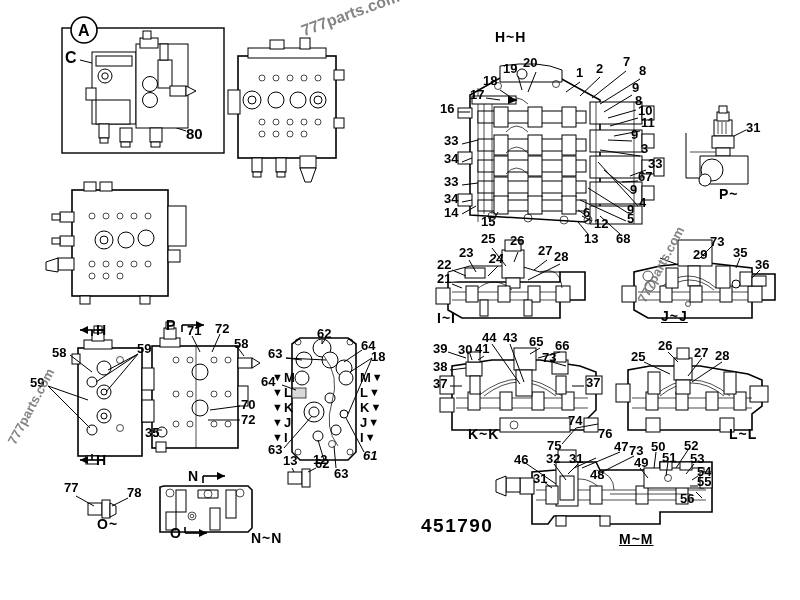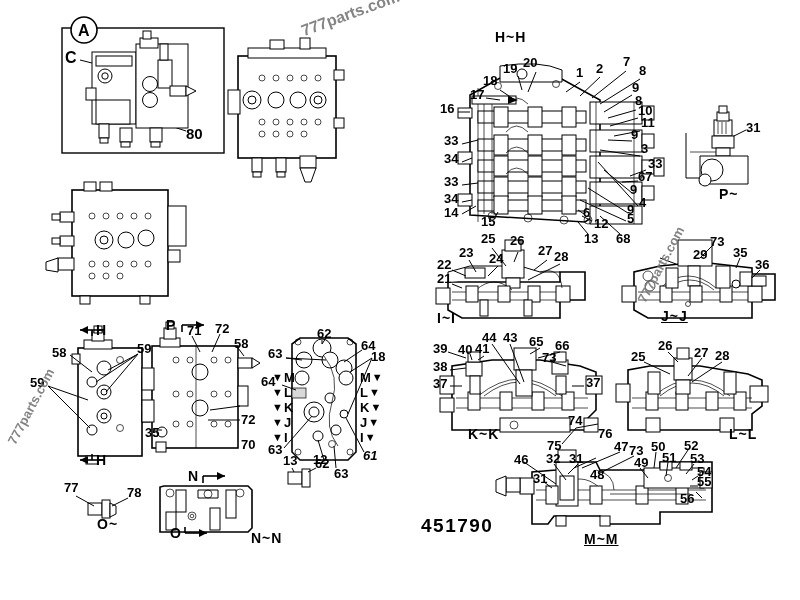--- a/index.html
+++ b/index.html
@@ -641,35 +641,35 @@
 <div class="cl" style="left:583px;top:206px;">6</div>
 <div class="cl" style="left:584px;top:232px;">13</div>
 <div class="cl" style="left:616px;top:232px;">68</div>
 <div class="cl" style="left:746px;top:121px;">31</div>
 
 <div class="cl" style="left:481px;top:232px;">25</div>
 <div class="cl" style="left:510px;top:234px;">26</div>
 <div class="cl" style="left:538px;top:244px;">27</div>
 <div class="cl" style="left:554px;top:250px;">28</div>
 <div class="cl" style="left:459px;top:246px;">23</div>
-<div class="cl" style="left:489px;top:252px;">24</div>
+<div class="cl" style="left:489px;top:252px;font-style:italic;">24</div>
 <div class="cl" style="left:437px;top:258px;">22</div>
 <div class="cl" style="left:437px;top:272px;">21</div>
 
 <div class="cl" style="left:645px;top:248px;margin-left:48px;">29</div>
 <div class="cl" style="left:710px;top:235px;">73</div>
 <div class="cl" style="left:733px;top:246px;">35</div>
 <div class="cl" style="left:755px;top:258px;">36</div>
 
 <div class="cl" style="left:482px;top:331px;">44</div>
 <div class="cl" style="left:503px;top:331px;">43</div>
 <div class="cl" style="left:529px;top:335px;">65</div>
 <div class="cl" style="left:555px;top:339px;">66</div>
 <div class="cl" style="left:433px;top:342px;">39</div>
-<div class="cl" style="left:458px;top:343px;">40</div>
+<div class="cl" style="left:458px;top:343px;">30</div>
 <div class="cl" style="left:475px;top:342px;">41</div>
 <div class="cl" style="left:542px;top:351px;">73</div>
 <div class="cl" style="left:433px;top:360px;">38</div>
 <div class="cl" style="left:433px;top:377px;">37</div>
 <div class="cl" style="left:586px;top:376px;">37</div>
 <div class="cl" style="left:568px;top:414px;">74</div>
 <div class="cl" style="left:598px;top:427px;">76</div>
 <div class="cl" style="left:547px;top:439px;">75</div>
 
 <div class="cl" style="left:631px;top:350px;">25</div>
@@ -693,21 +693,21 @@
 <div class="cl" style="left:590px;top:468px;">48</div>
 <div class="cl" style="left:533px;top:472px;">31</div>
 
 <div class="cl" style="left:52px;top:346px;">58</div>
 <div class="cl" style="left:137px;top:342px;">59</div>
 <div class="cl" style="left:30px;top:376px;">59</div>
 
 <div class="cl" style="left:187px;top:324px;">71</div>
 <div class="cl" style="left:215px;top:322px;">72</div>
 <div class="cl" style="left:234px;top:337px;">58</div>
-<div class="cl" style="left:241px;top:398px;margin-top:40px;">70</div>
+<div class="cl" style="left:241px;top:398px;">70</div>
 <div class="cl" style="left:241px;top:413px;">72</div>
 <div class="cl" style="left:145px;top:426px;">35</div>
 
 <div class="cl" style="left:317px;top:327px;">62</div>
 <div class="cl" style="left:361px;top:339px;">64</div>
 <div class="cl" style="left:371px;top:350px;">18</div>
 <div class="cl" style="left:268px;top:347px;">63</div>
 <div class="cl" style="left:261px;top:375px;">64</div>
 <div class="cl" style="left:268px;top:443px;">63</div>
 <div class="cl" style="left:315px;top:457px;">62</div>
@@ -763,21 +763,21 @@
         <span style="font-size:11px;">▼</span>
       </div>
 </div>
 
 <div class="sec" style="left:495px;top:30px;letter-spacing:1px;">H~H</div>
 <div class="sec" style="left:719px;top:187px;letter-spacing:1px;">P~</div>
 <div class="sec" style="left:437px;top:311px;letter-spacing:1px;">I~I</div>
 <div class="sec" style="left:661px;top:309px;letter-spacing:1px;text-decoration:underline;">J~J</div>
 <div class="sec" style="left:468px;top:427px;letter-spacing:1px;">K~K</div>
 <div class="sec" style="left:729px;top:427px;letter-spacing:1px;">L~L</div>
-<div class="sec" style="left:584px;top:532px;letter-spacing:1px;text-decoration:underline;">M~M</div>
+<div class="sec" style="left:619px;top:532px;letter-spacing:1px;text-decoration:underline;">M~M</div>
 <div class="sec" style="left:251px;top:531px;letter-spacing:1px;">N~N</div>
 <div class="sec" style="left:97px;top:517px;letter-spacing:1px;">O~</div>
 
 <div class="sec" style="left:96px;top:323px;">H</div>
 <div class="sec" style="left:96px;top:453px;">H</div>
 <div class="sec" style="left:166px;top:318px;">P</div>
 <div class="sec" style="left:188px;top:469px;">N</div>
 <div class="sec" style="left:170px;top:526px;">O</div>
 
 <div class="fig" style="left:421px;top:515px;">451790</div>

